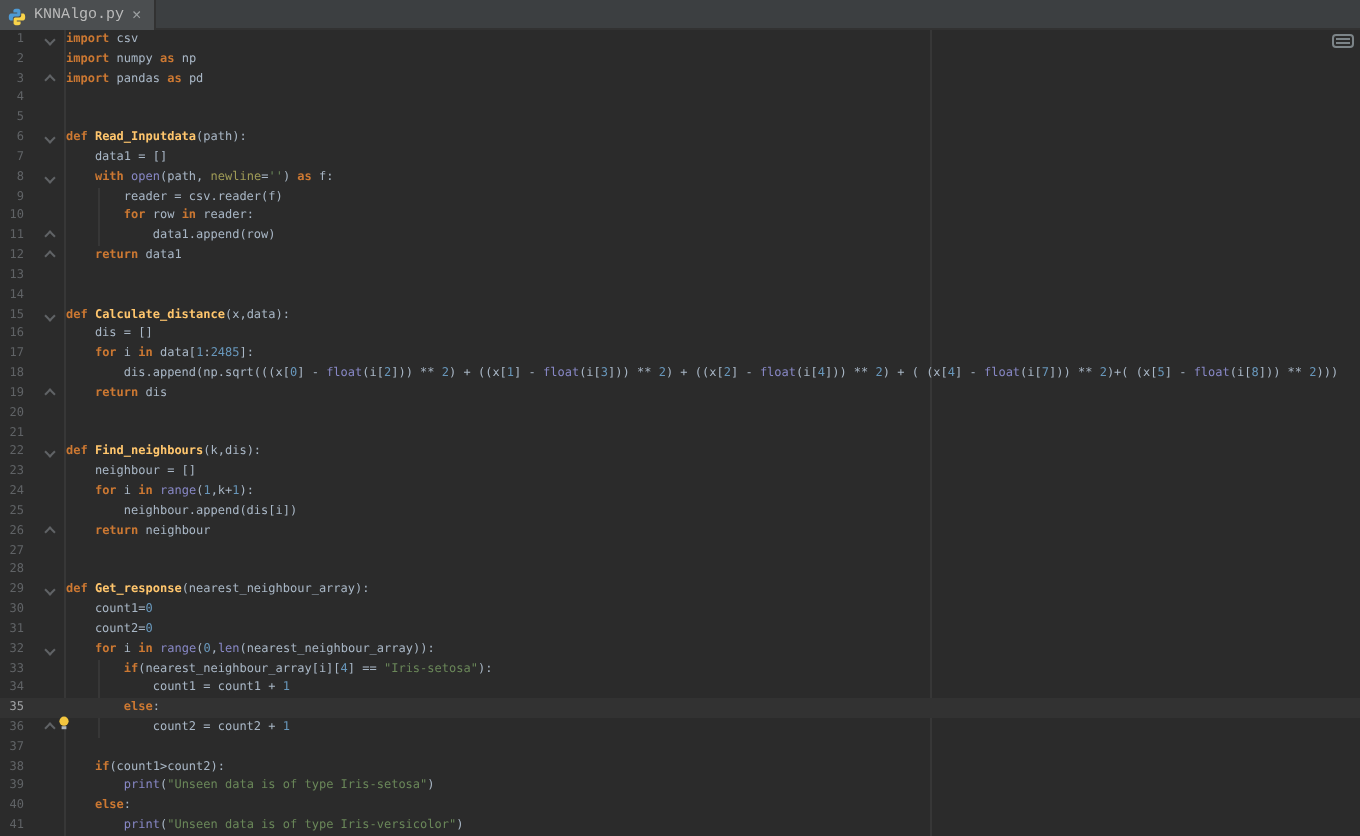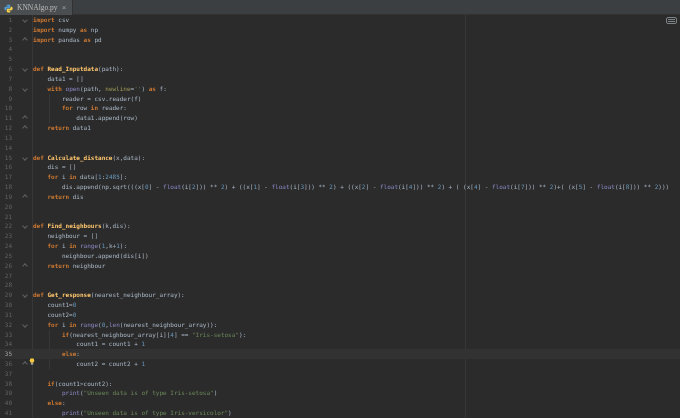--- a/index.html
+++ b/index.html
@@ -6,21 +6,21 @@
   body{width:680px;height:418px;overflow:hidden;background:#2b2b2b;
        font-family:"DejaVu Sans Mono",monospace;}
   .app{position:relative;width:680px;height:418px;}
 
   
   .tabbar{position:absolute;left:0;top:0;width:680px;height:15px;
           background:#3c3f41;border-bottom:1px solid #323232;box-sizing:border-box;}
   .tab{position:absolute;left:0;top:0;height:15px;background:#4b4e50;
        display:flex;align-items:center;padding:0 6px 0 4px;gap:4px;
        border-right:1px solid #323232;box-sizing:border-box;}
-  .tab-label{font-family:Liberation Serif, serif;font-size:7.5px;color:#bbbbbb;}
+  .tab-label{font-family:Liberation Mono, monospace;font-size:7.5px;color:#bbbbbb;}
   .tab-close{font-family:"Liberation Sans",sans-serif;font-size:8px;color:#9da0a2;line-height:6px;}
   .pyicon{display:block;}
 
   
   .inspect{position:absolute;right:3px;top:17px;width:11px;height:7px;
            border:1px solid #7c8488;border-radius:2px;box-sizing:border-box;}
   .inspect i{display:block;height:1px;background:#7c8488;margin:1px 1px 0 1px;}
 
   
   .editor{position:absolute;left:0;top:15px;width:680px;height:403px;overflow:hidden;}

